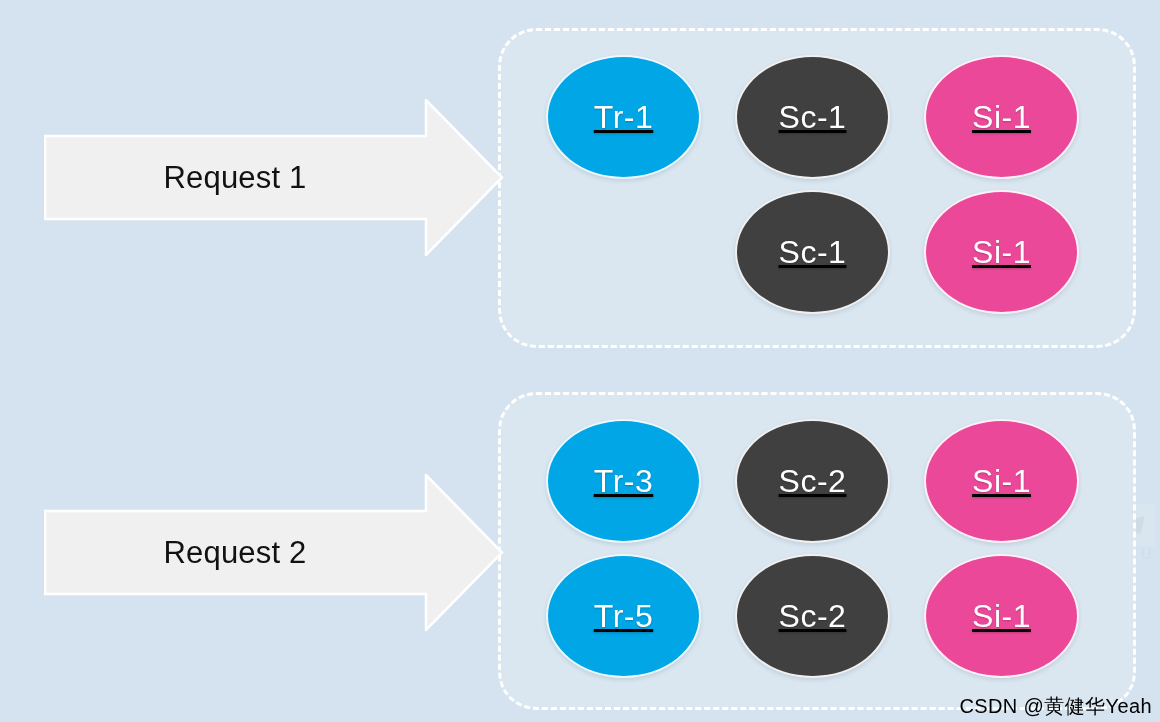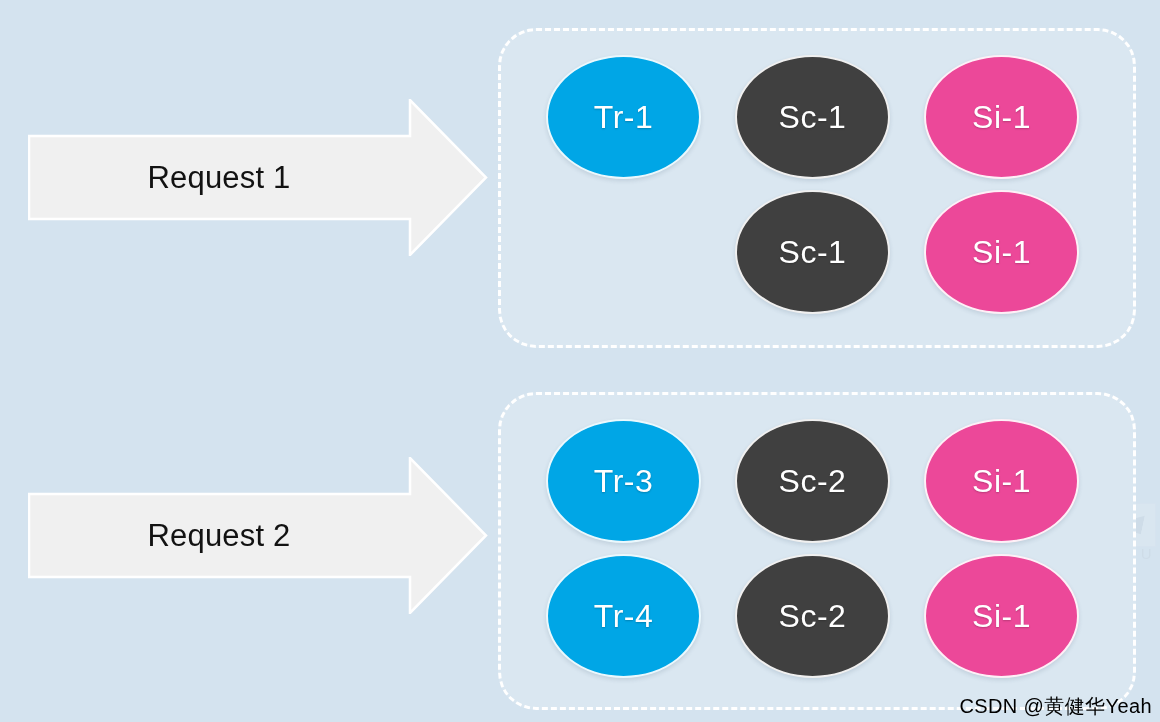--- a/index.html
+++ b/index.html
@@ -71,20 +71,21 @@
     background: #dae7f1;
     border: 3px dashed #ffffff;
     border-radius: 38px;
   }
 
   
   .arrow {
     position: absolute;
     width: 460px;
     height: 157px;
+    margin-left: 16px;
   }
   .arrow svg { display: block; width: 100%; height: 100%; }
   .arrow-label {
     position: absolute;
     left: 0;
     top: 0;
     width: 382px;
     height: 157px;
     display: flex;
     align-items: center;
@@ -100,20 +101,21 @@
     position: absolute;
     width: 155px;
     height: 124px;
     border-radius: 50%;
     display: flex;
     align-items: center;
     justify-content: center;
     box-sizing: border-box;
     border: 2px solid rgba(255,255,255,0.92);
     box-shadow: 0 2px 4px rgba(40,70,100,0.14);
+    text-decoration: underline;
   }
   .node-label {
     font-size: 32px;
     color: #ffffff;
     letter-spacing: 0.5px;
     text-shadow: 0 1px 2px rgba(0,0,0,0.22);
     white-space: nowrap;
   }
   .node.blue  { background: #00a6e6; }
   .node.olive { background: #404040; }
@@ -167,39 +169,39 @@
   <div class="node olive" style="left:735px; top:190px;">
     <span class="node-label">Sc-1</span>
   </div>
   <div class="node red" style="left:924px; top:190px;">
     <span class="node-label">Si-1</span>
   </div>
 
   <div class="group-box" style="left:498px; top:392px; width:638px; height:318px;">
   </div>
 
-  <div class="arrow" style="left:28px; top:457px;">
+  <div class="arrow" style="left:28px; top:474px;">
     <svg viewBox="0 0 460 157" preserveAspectRatio="none" aria-hidden="true">
       <polygon points="1,37 382,37 382,1 458,78.5 382,156 382,120 1,120" fill="#f0f0f0" stroke="#ffffff" stroke-width="2.5" stroke-linejoin="miter"></polygon>
     </svg>
     <div class="arrow-label">Request 2</div>
   </div>
 
   <div class="node blue" style="left:546px; top:419px;">
     <span class="node-label">Tr-3</span>
   </div>
   <div class="node olive" style="left:735px; top:419px;">
     <span class="node-label">Sc-2</span>
   </div>
   <div class="node red" style="left:924px; top:419px;">
     <span class="node-label">Si-1</span>
   </div>
 
   <div class="node blue" style="left:546px; top:554px;">
-    <span class="node-label">Tr-4</span>
+    <span class="node-label">Tr-5</span>
   </div>
   <div class="node olive" style="left:735px; top:554px;">
     <span class="node-label">Sc-2</span>
   </div>
   <div class="node red" style="left:924px; top:554px;">
     <span class="node-label">Si-1</span>
   </div>
 
   <div class="csdn">CSDN @黄健华Yeah</div>
 

